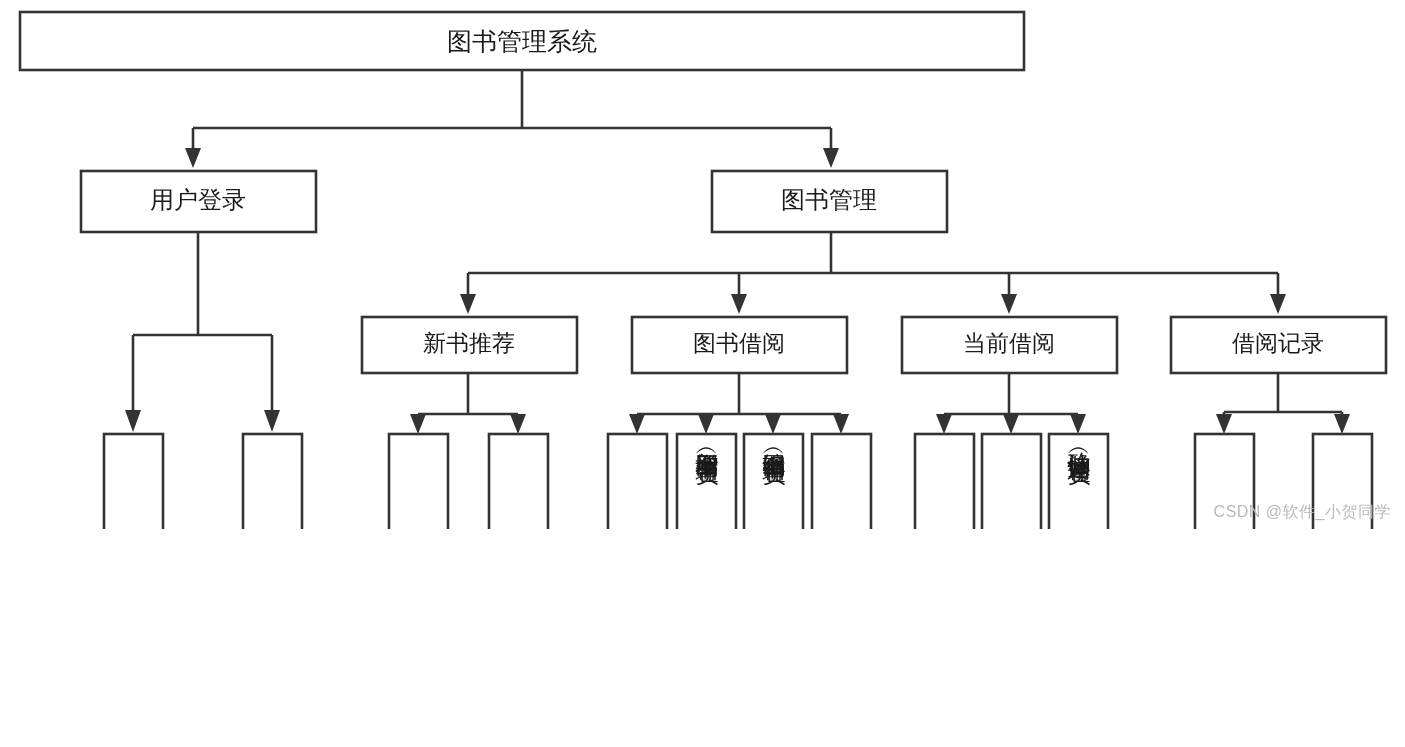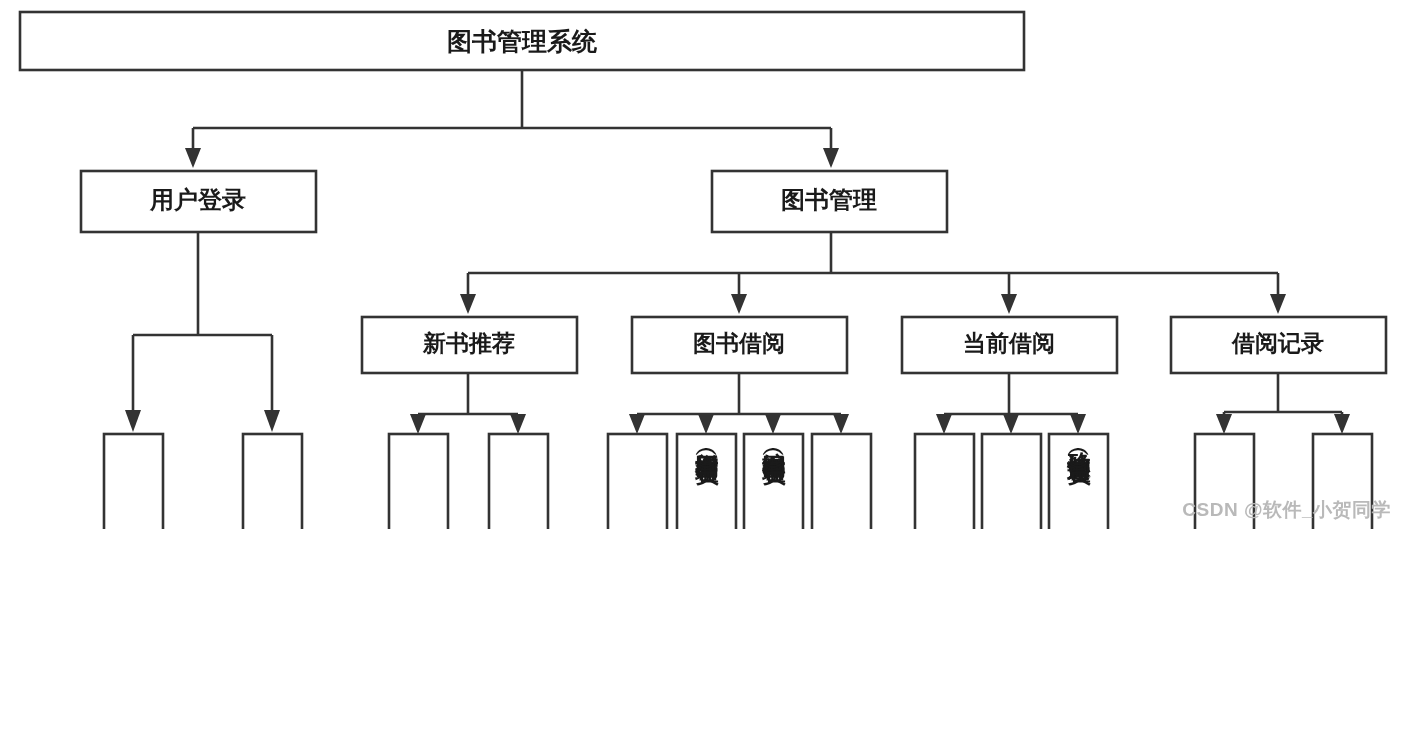--- a/index.html
+++ b/index.html
@@ -9,21 +9,20 @@
   }
   body {
     font-family: "Liberation Sans", "DejaVu Sans", sans-serif;
   }
   #diagram-root {
     position: relative;
     width: 1405px;
     height: 529px;
     background: #ffffff;
     overflow: hidden;
-    font-weight: bold;
   }
   svg.diagram {
     position: absolute;
     top: 0;
     left: 0;
     width: 1405px;
     height: 747px;
     display: block;
   }
   .node-box {
@@ -65,21 +64,21 @@
     line-height: 1.12;
     letter-spacing: 1.5px;
     color: #1a1a1a;
     white-space: nowrap;
   }
   .watermark {
     position: absolute;
     right: 14px;
     bottom: 6px;
     font-family: "Liberation Sans", "DejaVu Sans", sans-serif;
-    font-size: 19px;
+    font-size: 16px;
     color: #b9b9b9;
     letter-spacing: 0.5px;
     white-space: nowrap;
   }
 </style>
 </head>
 <body>
 
 <div id="diagram-root">
 

